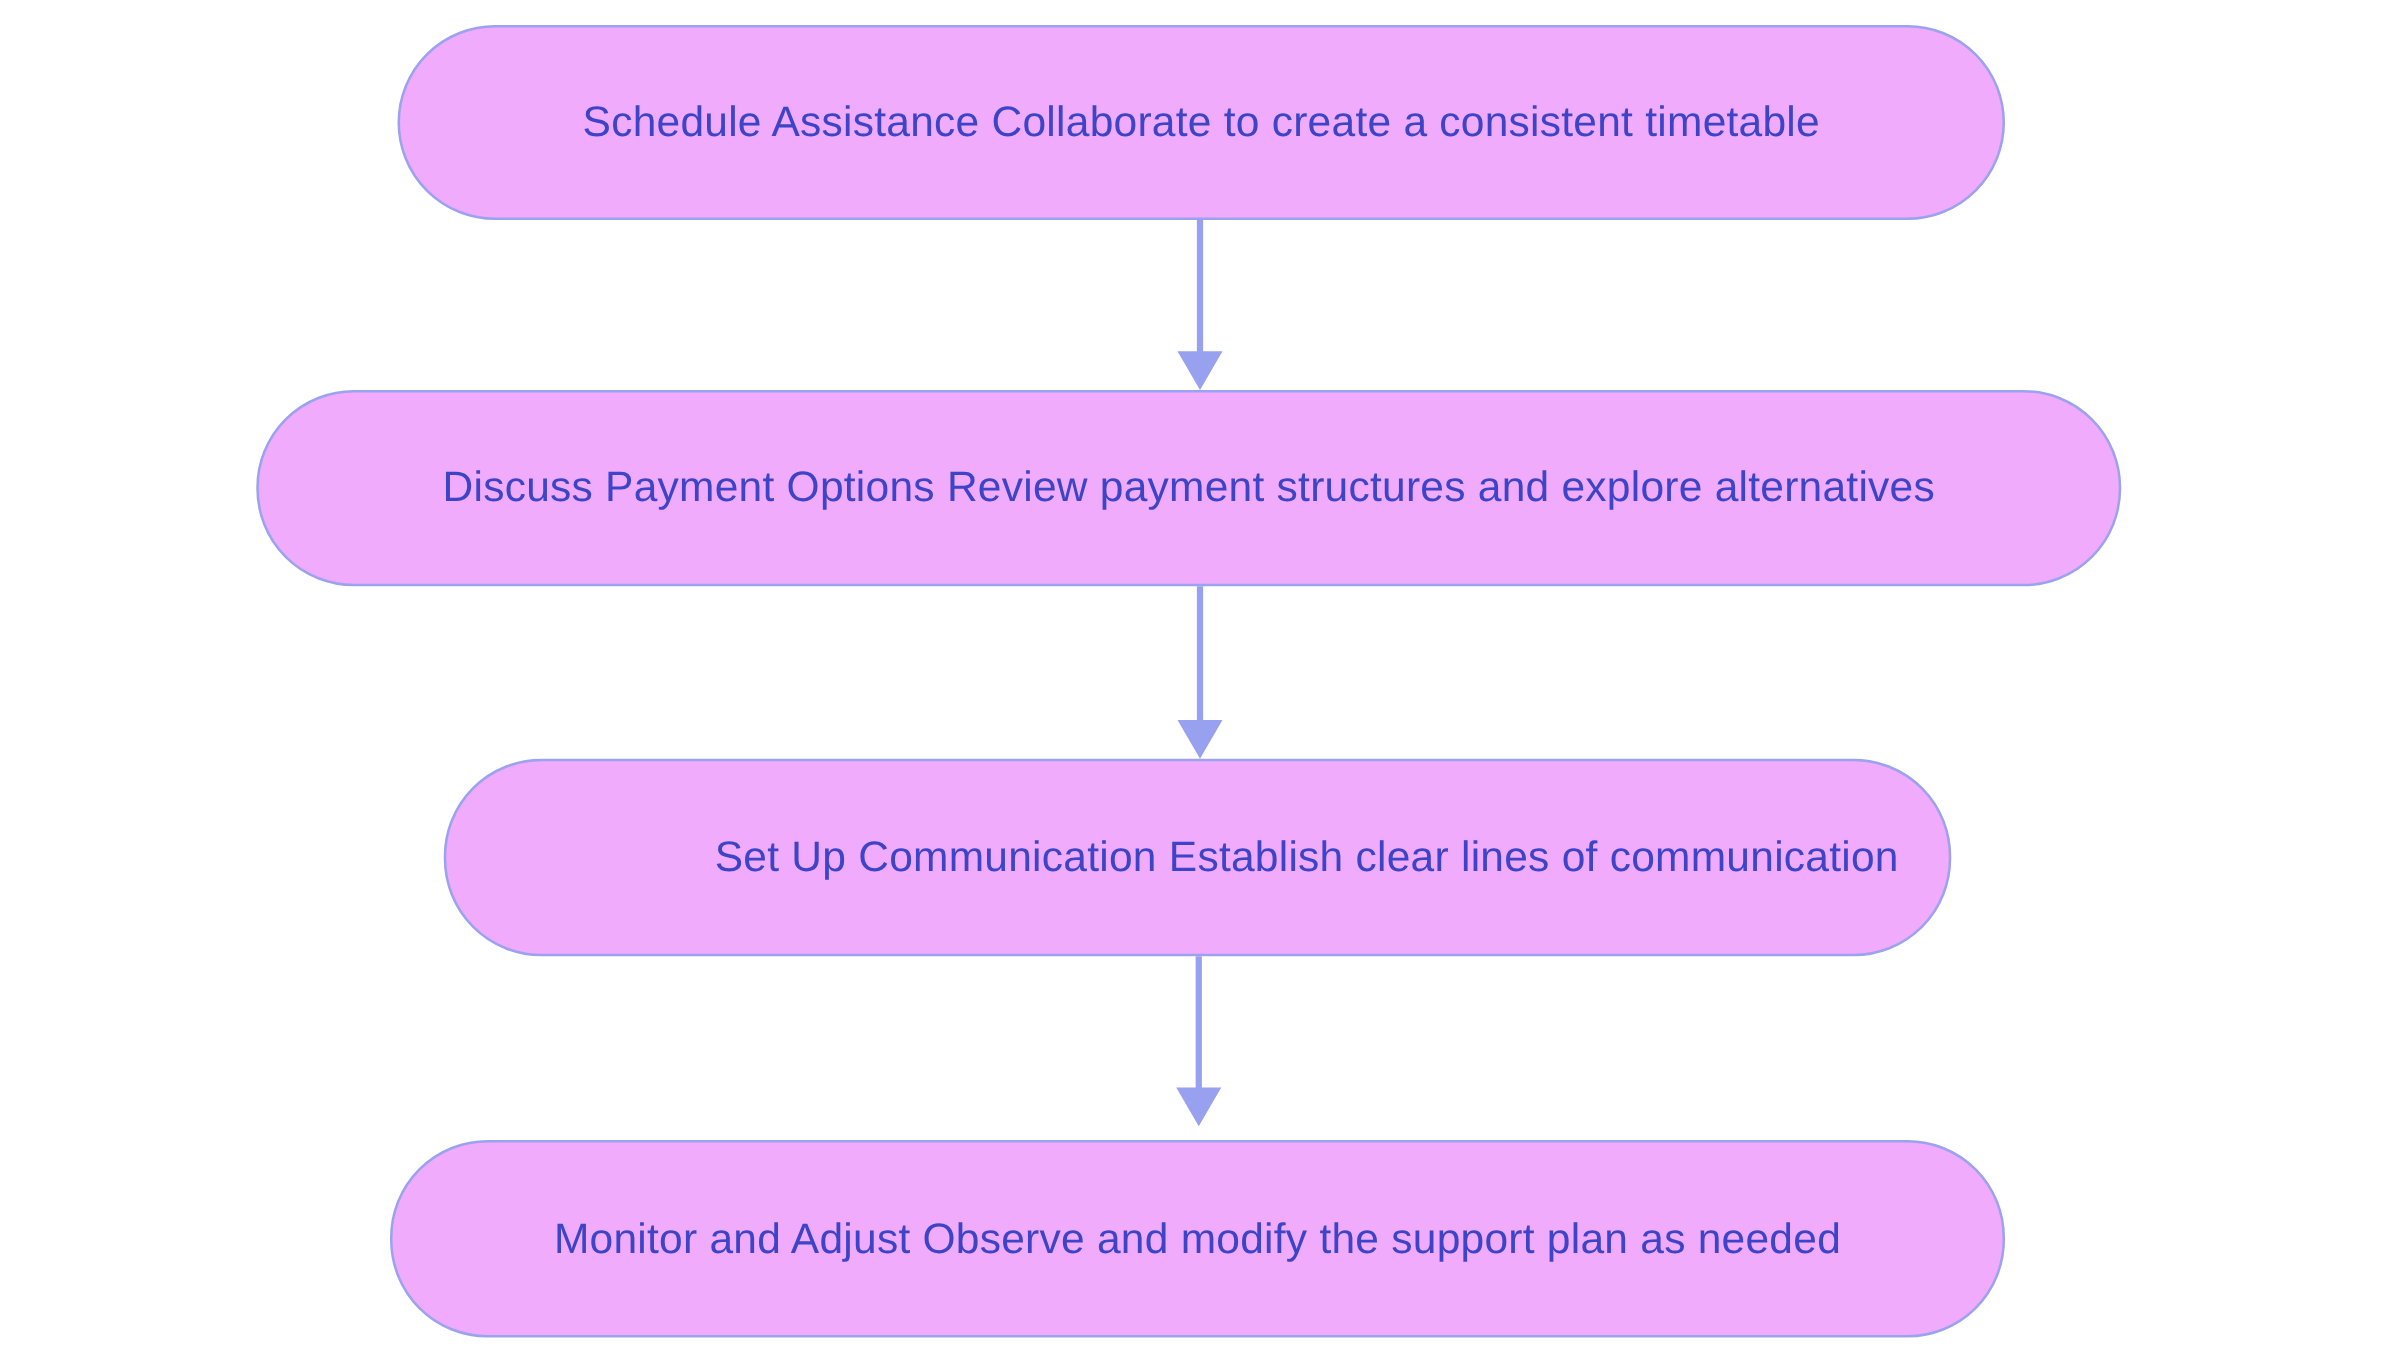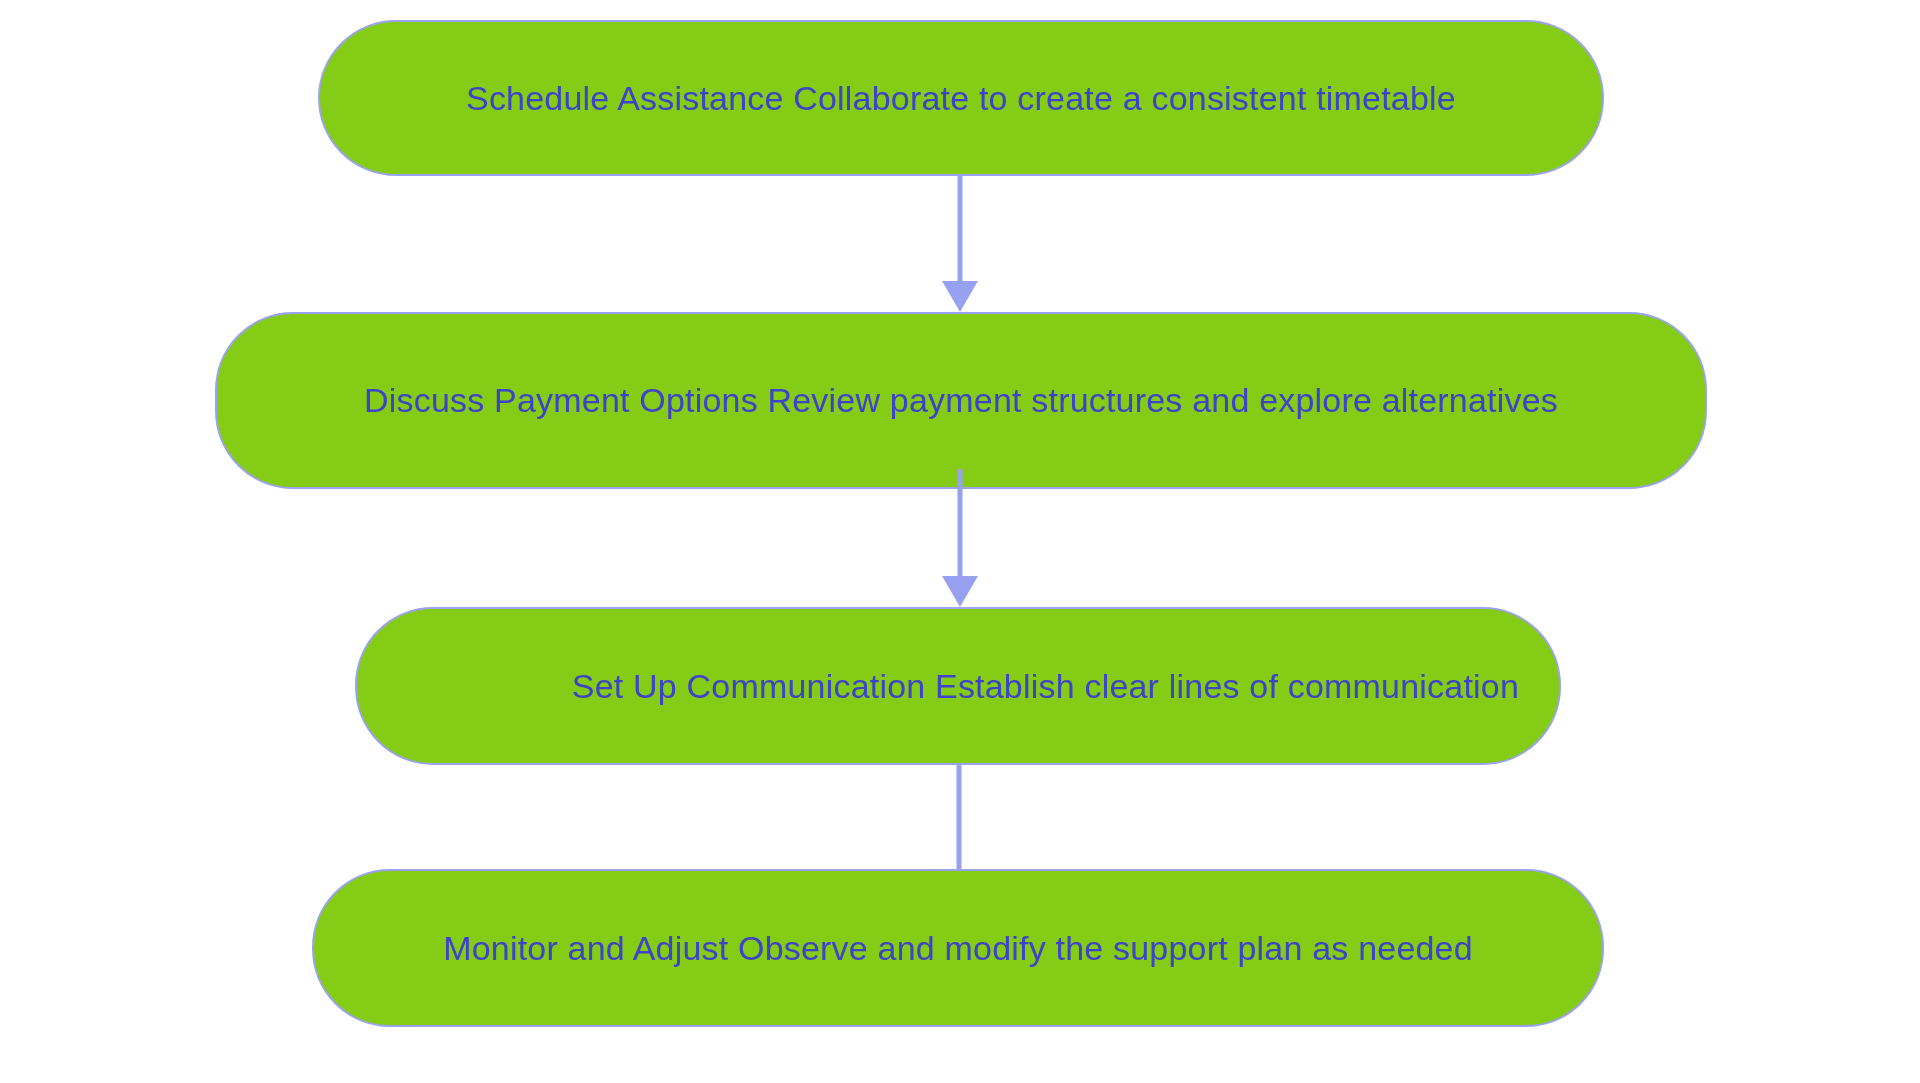--- a/index.html
+++ b/index.html
@@ -11,38 +11,38 @@
   .stage {
     position: relative;
     width: 1920px;
     height: 1083px;
     background: #ffffff;
     overflow: hidden;
   }
   .node {
     position: absolute;
     box-sizing: border-box;
-    background: #84cc16;
+    background: #f0abfc;
     border: 2px solid #9ba2ef;
     border-radius: 78px;
     display: flex;
     align-items: center;
     justify-content: center;
     text-align: center;
     color: #3d44c7;
     font-size: 34px;
     font-weight: 400;
     letter-spacing: 0.2px;
     line-height: 1.2;
     padding: 0 40px;
   }
   .node-1 { left: 318px;  top: 20px;  width: 1286px; height: 156px; }
-  .node-2 { left: 215px;  top: 312px; width: 1492px; height: 177px; }
+  .node-2 { left: 205px;  top: 312px; width: 1492px; height: 157px; }
   .node-3 { left: 355px;  top: 607px; width: 1206px; height: 158px; justify-content: flex-end; }
-  .node-4 { left: 312px;  top: 869px; width: 1292px; height: 158px; }
+  .node-4 { left: 312px;  top: 912px; width: 1292px; height: 158px; }
 
   .arrow {
     position: absolute;
     width: 36px;
     transform: translateX(-50%);
   }
   .arrow-1 { left: 960px; top: 176px; height: 136px; }
   .arrow-2 { left: 960px; top: 469px; height: 138px; }
   .arrow-3 { left: 959px; top: 765px; height: 136px; }
   .arrow-shaft {

